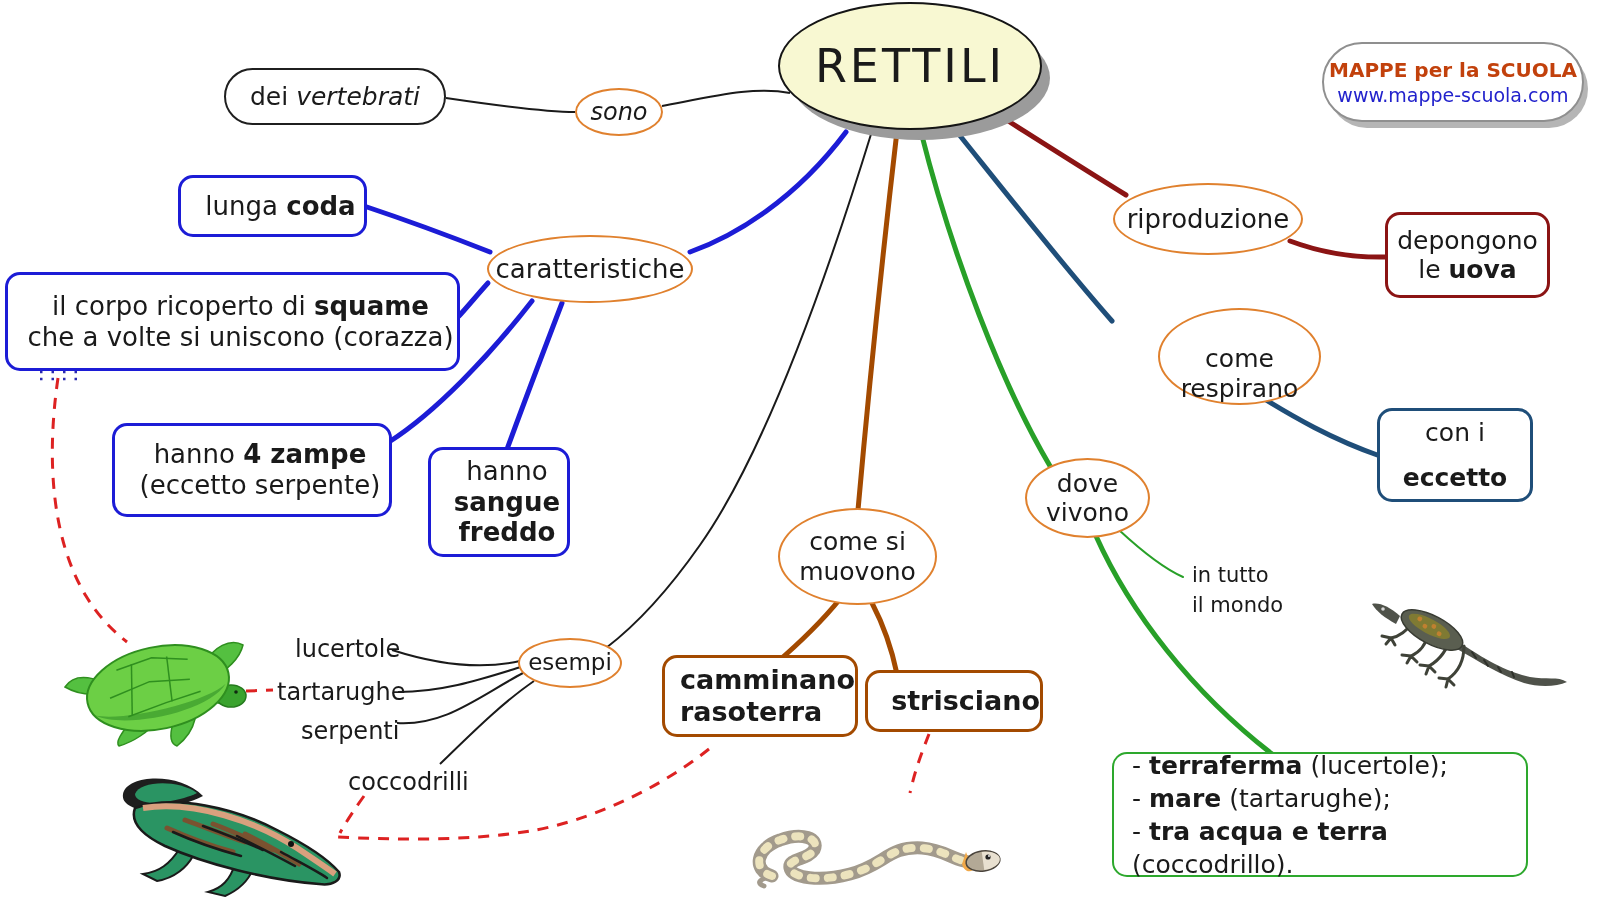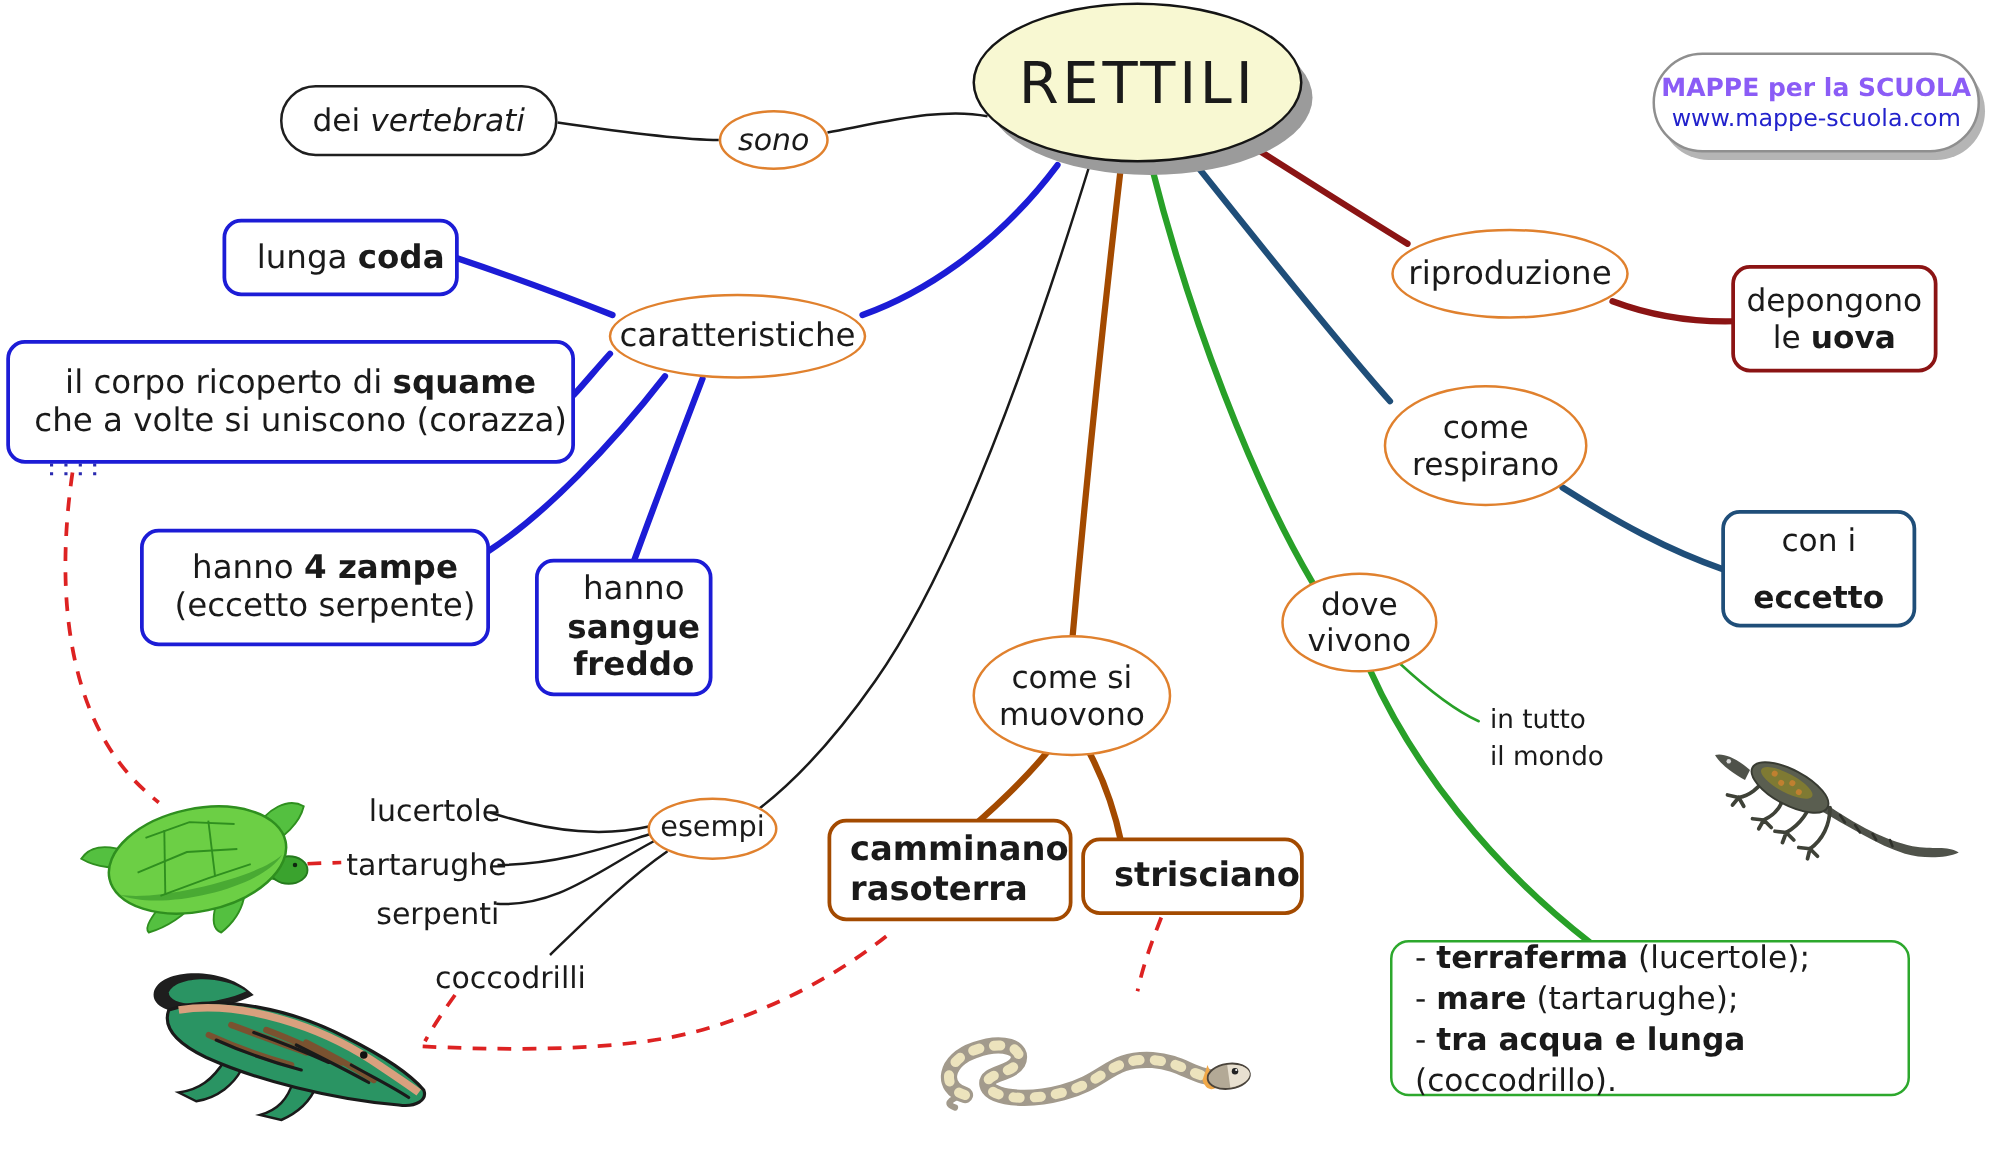--- a/index.html
+++ b/index.html
@@ -25,21 +25,21 @@
   .b-green{border:2.5px solid #2da82d;}
   .root{
     background:#f8f8d2;border:2.5px solid #151515;border-radius:50%;
     box-shadow:10px 12px 0 -2px #9b9b9b;
     font-size:46px;letter-spacing:3px;font-weight:500;
   }
   .logo{
     background:#fff;border:2px solid #8f8f8f;border-radius:40px;
     box-shadow:5px 7px 0 -1px #b5b5b5;line-height:1.3;
   }
-  .logo .t1{font-weight:bold;font-size:20px;color:#8b5cf6;}
+  .logo .t1{font-weight:bold;font-size:20px;color:#c2410c;}
   .logo .t2{font-size:19px;color:#2222cc;} .fs23{font-size:23px;} .fs24{font-size:24px;}
   .fs25{font-size:25px;} .fs26{font-size:26px;} .fs27{font-size:27px;align-items:flex-end;}
   .it{font-style:italic;}
   .bd{font-weight:bold;}
   .plain-label{position:absolute;z-index:2;font-size:24px;white-space:nowrap;}
   .left-align{align-items:flex-start;text-align:left;}
   .habitat{line-height:1.32;padding-left:18px;}
 </style>
 </head>
 <body>
@@ -143,41 +143,41 @@
   </div>
 
   <div class="node ellipse b-orange fs26" style="left:1113px;top:183px;width:190px;height:72px;">
     <span>riproduzione</span>
   </div>
   <div class="node rounded b-maroon fs25" style="left:1385px;top:212px;width:165px;height:86px;">
     <span>depongono</span>
     <span><span>le </span><span class="bd">uova</span></span>
   </div>
 
-  <div class="node ellipse b-orange fs25" style="left:1107px;top:308px;width:163px;height:97px;">
+  <div class="node ellipse b-orange fs25" style="left:1158px;top:308px;width:163px;height:97px;justify-content:flex-end;">
     <span>come</span>
     <span>respirano</span>
   </div>
   <div class="node rounded b-navy fs25" style="left:1377px;top:408px;width:156px;height:94px;">
     <span>con i</span>
     <span class="bd">eccetto</span>
   </div>
 
   <div class="node ellipse b-orange fs25" style="left:1025px;top:458px;width:125px;height:80px;">
     <span>dove</span>
     <span>vivono</span>
   </div>
   <div class="plain-label" style="left:1192px;top:560px;font-size:21px;line-height:1.45;">
     <div>in tutto</div>
     <div>il mondo</div>
   </div>
   <div class="node rounded b-green fs25 left-align habitat" style="left:1112px;top:752px;width:416px;height:125px;">
     <div><span>- </span><span class="bd">terraferma</span><span> (lucertole);</span></div>
     <div><span>- </span><span class="bd">mare</span><span> (tartarughe);</span></div>
-    <div><span>- </span><span class="bd">tra acqua e lunga</span><span> (coccodrillo).</span></div>
+    <div><span>- </span><span class="bd">tra acqua e terra</span><span> (coccodrillo).</span></div>
   </div>
 
   <div class="node ellipse b-orange fs25" style="left:778px;top:508px;width:159px;height:97px;">
     <span>come si</span>
     <span>muovono</span>
   </div>
   <div class="node rounded b-brown fs27 left-align" style="left:662px;top:655px;width:196px;height:82px;padding-left:15px;">
     <span class="bd">camminano</span>
     <span class="bd">rasoterra</span>
   </div>

